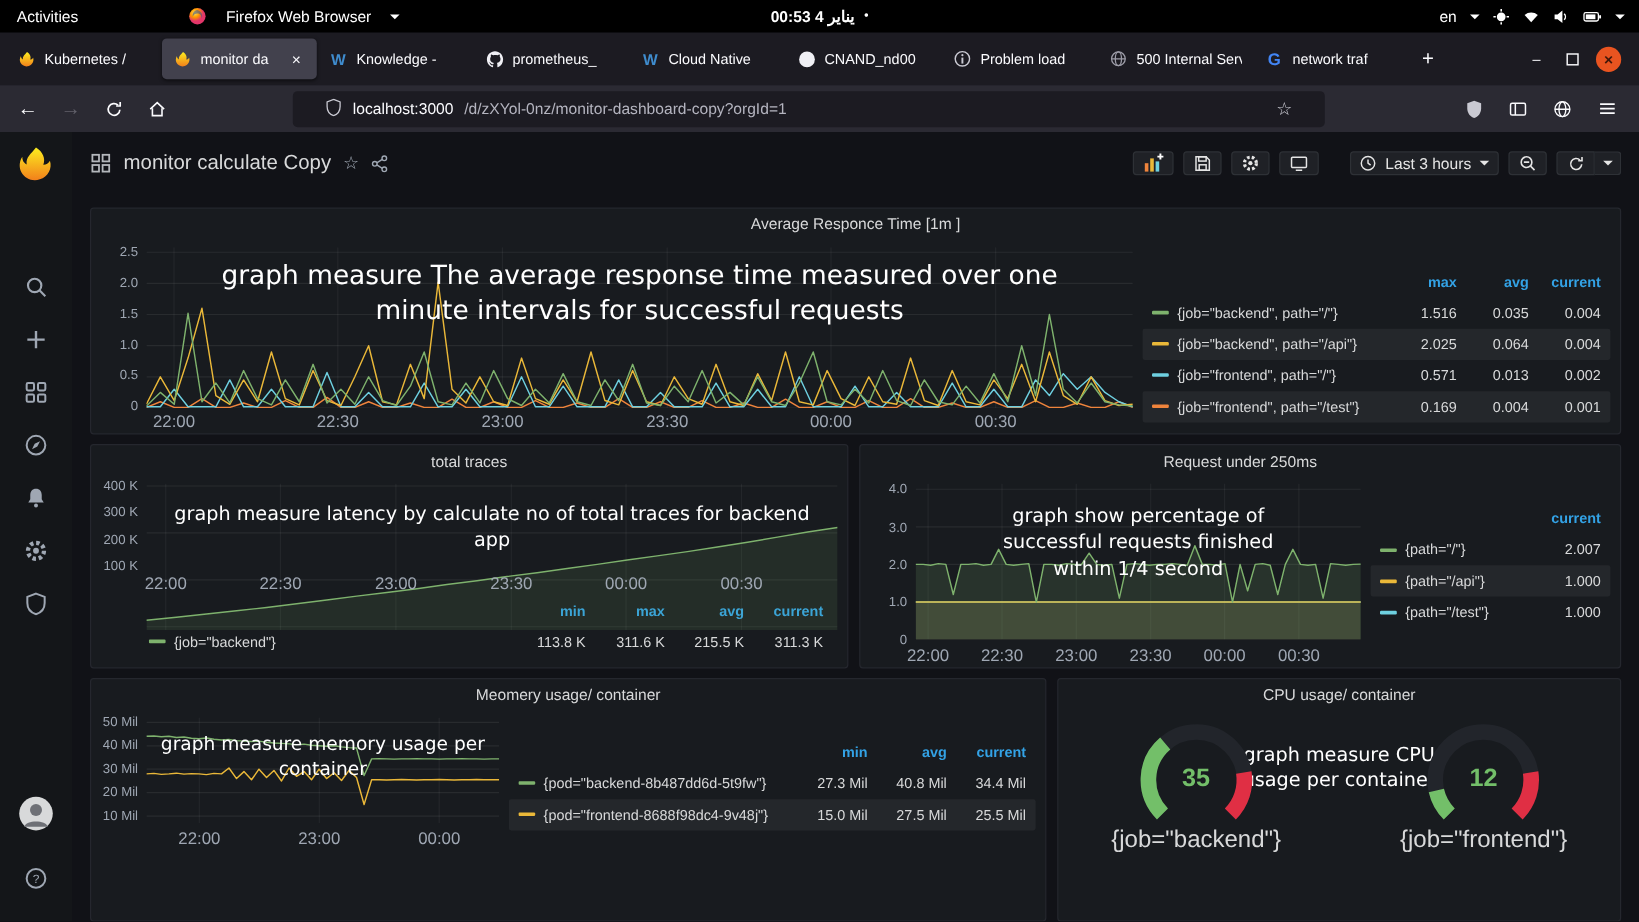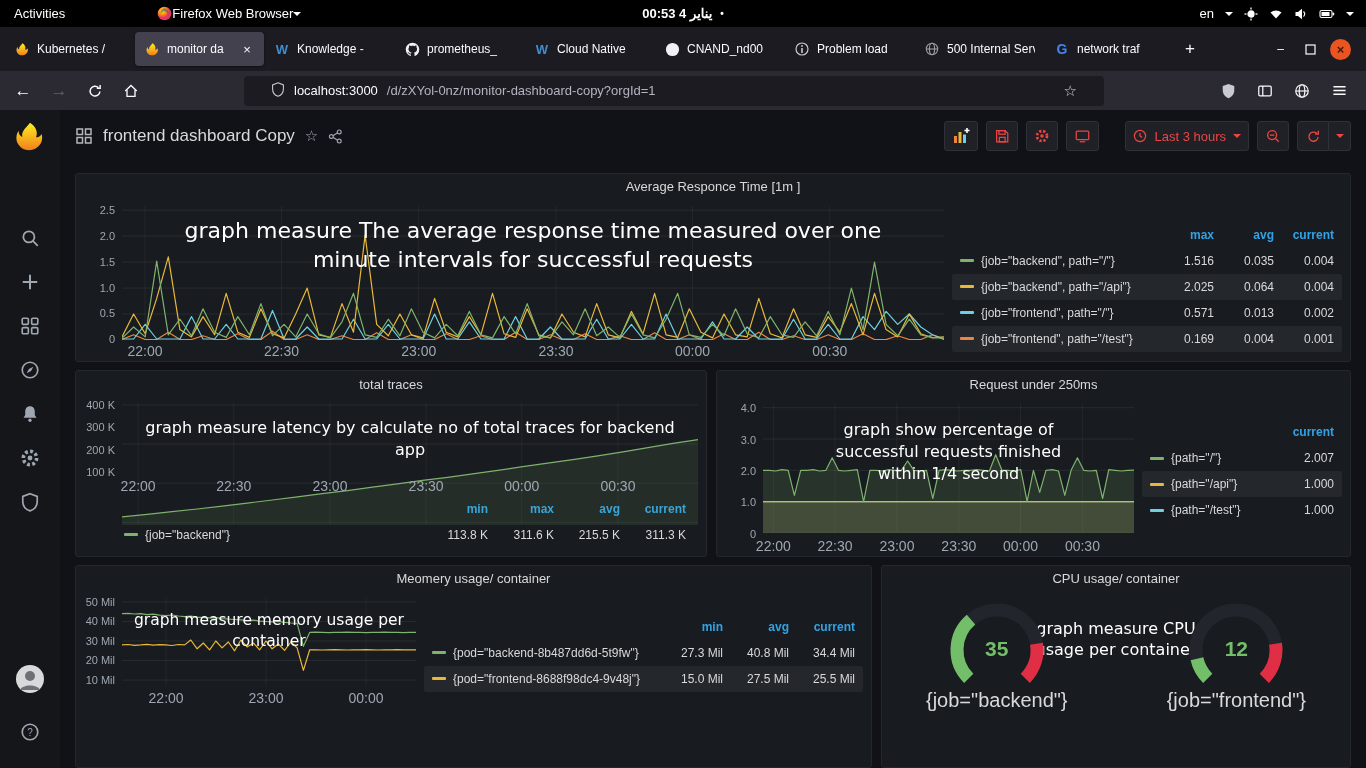--- a/index.html
+++ b/index.html
@@ -3,21 +3,21 @@
 <meta charset="utf-8">
 <style>
   *{box-sizing:border-box;margin:0;padding:0}
   html,body{width:1366px;height:768px;overflow:hidden}
   body{background:#111217;font-family:"Liberation Sans",sans-serif;color:#d8d9da}
   .screen{position:relative;width:1366px;height:768px}
 
   
   .os-bar{height:27px;background:#000;color:#fff;display:flex;align-items:center;font-size:13px;position:relative}
   .os-activities{padding:0 14px}
-  .os-appmenu{display:flex;align-items:center;gap:0;margin-left:78px}
+  .os-appmenu{display:flex;align-items:center;gap:16px;margin-left:78px}
   .os-clock{position:absolute;left:50%;transform:translateX(-50%);display:flex;align-items:center;gap:8px;font-weight:bold}
   .os-dot{font-size:10px}
   .os-right{margin-left:auto;display:flex;align-items:center;gap:11px;padding-right:12px}
   .caret{width:0;height:0;border-left:4px solid transparent;border-right:4px solid transparent;border-top:4px solid currentColor;display:inline-block}
   .os-icon{display:flex;align-items:center}
 
   
   .tab-bar{height:44px;background:#1c1b22;display:flex;align-items:center;padding:0 5px}
   .tab{height:34px;width:129px;flex:none;display:flex;align-items:center;gap:7px;padding:0 9px;border-radius:4px;margin-right:1px;color:#fbfbfe;font-size:12px}
   .tab.active{background:#42414d;box-shadow:0 1px 3px rgba(0,0,0,.5)}
@@ -44,21 +44,21 @@
   .g-sidebar{width:60px;flex:none;background:#141619;display:flex;flex-direction:column;align-items:center;padding:10px 0 14px}
   .g-logo{margin-bottom:58px}
   .side-icon{width:44px;height:44px;display:flex;align-items:center;justify-content:center;color:#9fa7b3}
   .side-bottom{margin-top:auto;display:flex;flex-direction:column;align-items:center;gap:12px}
   .g-main{flex:1;display:flex;flex-direction:column;padding:0 15px;min-width:0}
   .g-header{height:48px;margin:6px 0 16px;display:flex;align-items:center}
   .dash-nav{display:flex;align-items:center;gap:10px;color:#d8d9da}
   .dash-title{font-size:17px}
   .dash-ico{color:#9fa7b3;display:flex;align-items:center;font-size:15px}
   .g-actions{margin-left:auto;display:flex;align-items:center;gap:8px}
-  .g-btn{min-width:32px;height:30px;padding:0 7px;background:#1f2126;border:1px solid #2e3136;border-radius:3px;display:flex;align-items:center;justify-content:center;color:#ef4444;gap:7px;font-size:13px}
+  .g-btn{min-width:32px;height:20px;padding:0 7px;background:#1f2126;border:1px solid #2e3136;border-radius:3px;display:flex;align-items:center;justify-content:center;color:#e5e5e5;gap:7px;font-size:13px}
   .time-pill{margin-left:18px}
   .split{display:flex}
   .split .g-btn:first-child{border-radius:3px 0 0 3px}
   .split .g-btn:last-child{border-radius:0 3px 3px 0;border-left:none;min-width:22px;padding:0 4px}
 
   .row{display:flex;gap:9px}
   .row1{height:224px;margin-bottom:8px}
   .row2{height:220px;margin-bottom:8px}
   .row3{height:240px}
   .p-avg{flex:1}.p-250{flex:1}.p-cpu{flex:1}
@@ -379,21 +379,21 @@
       <div class="g-header">
         <div class="dash-nav">
           <span class="dash-ico">
               <svg width="18" height="18" viewBox="0 0 18 18" stroke="#b4b7bc" fill="none" stroke-width="1.5">
                 <rect x="2" y="2" width="5.5" height="5.5"></rect>
                 <rect x="10.5" y="2" width="5.5" height="5.5"></rect>
                 <rect x="2" y="10.5" width="5.5" height="5.5"></rect>
                 <rect x="10.5" y="10.5" width="5.5" height="5.5"></rect>
               </svg>
             </span>
-          <span class="dash-title">frontend dashboard Copy</span>
+          <span class="dash-title">monitor calculate Copy</span>
           <span class="dash-ico">☆</span>
           <span class="dash-ico">
               <svg width="15" height="15" viewBox="0 0 18 18" stroke="#9fa7b3" fill="none" stroke-width="1.4">
                 <circle cx="4" cy="9" r="2.3"></circle>
                 <circle cx="13.5" cy="3.5" r="2.3"></circle>
                 <circle cx="13.5" cy="14.5" r="2.3"></circle>
                 <line x1="6" y1="8" x2="11.5" y2="4.5"></line>
                 <line x1="6" y1="10" x2="11.5" y2="13.5"></line>
               </svg>
             </span>

